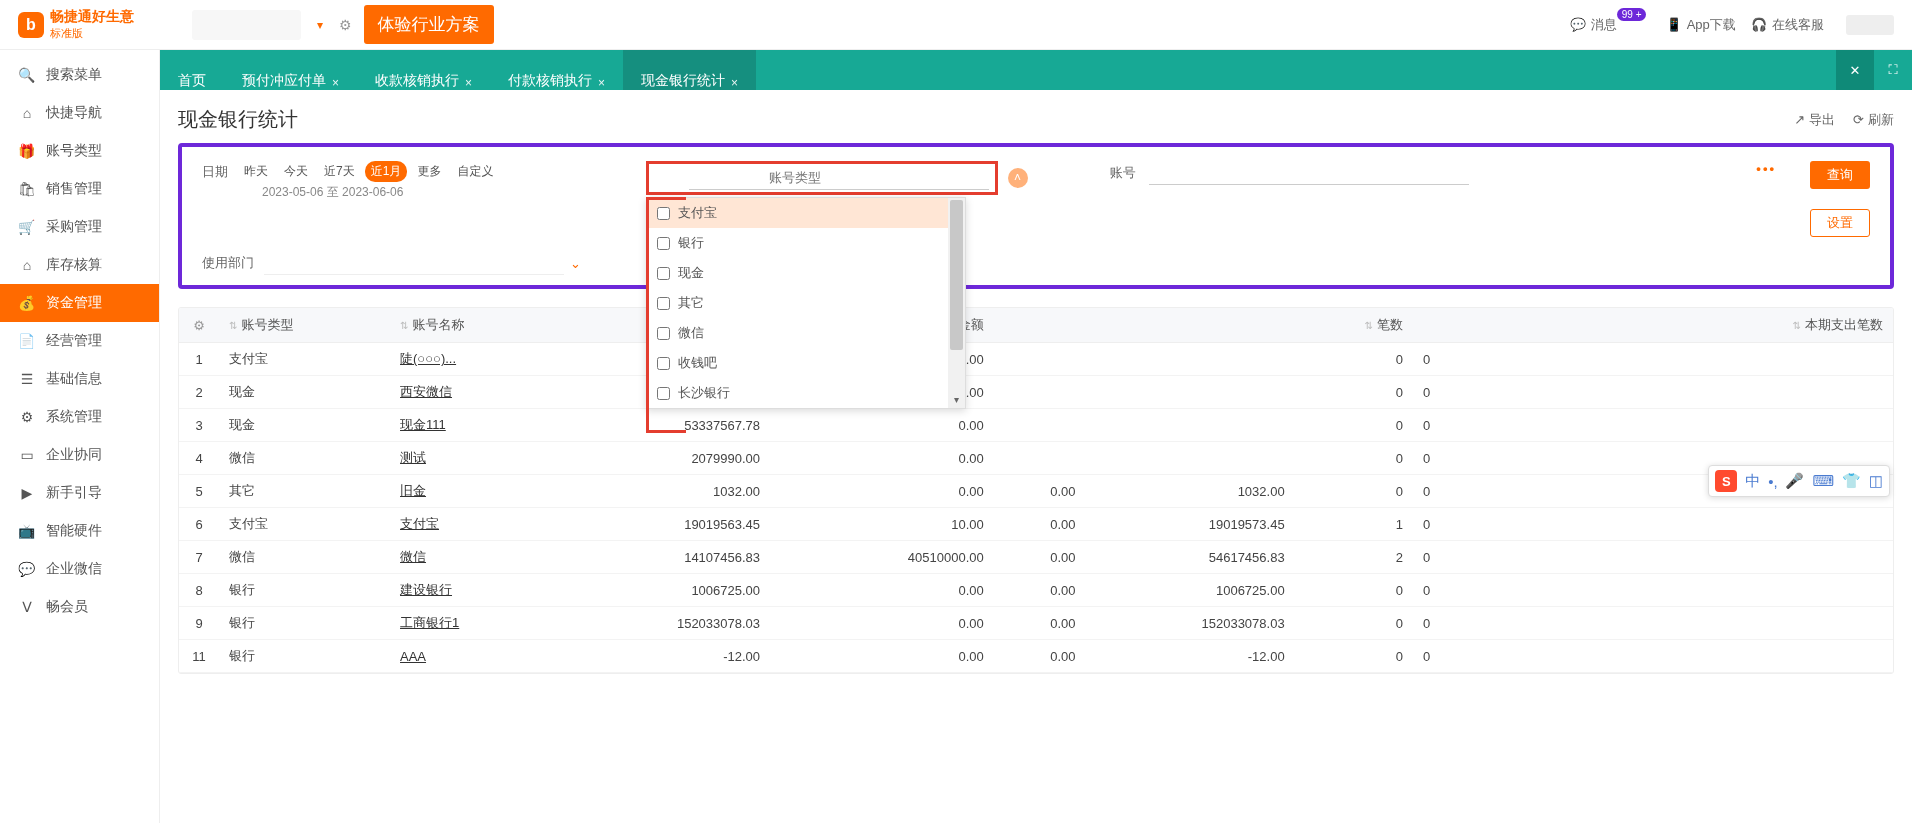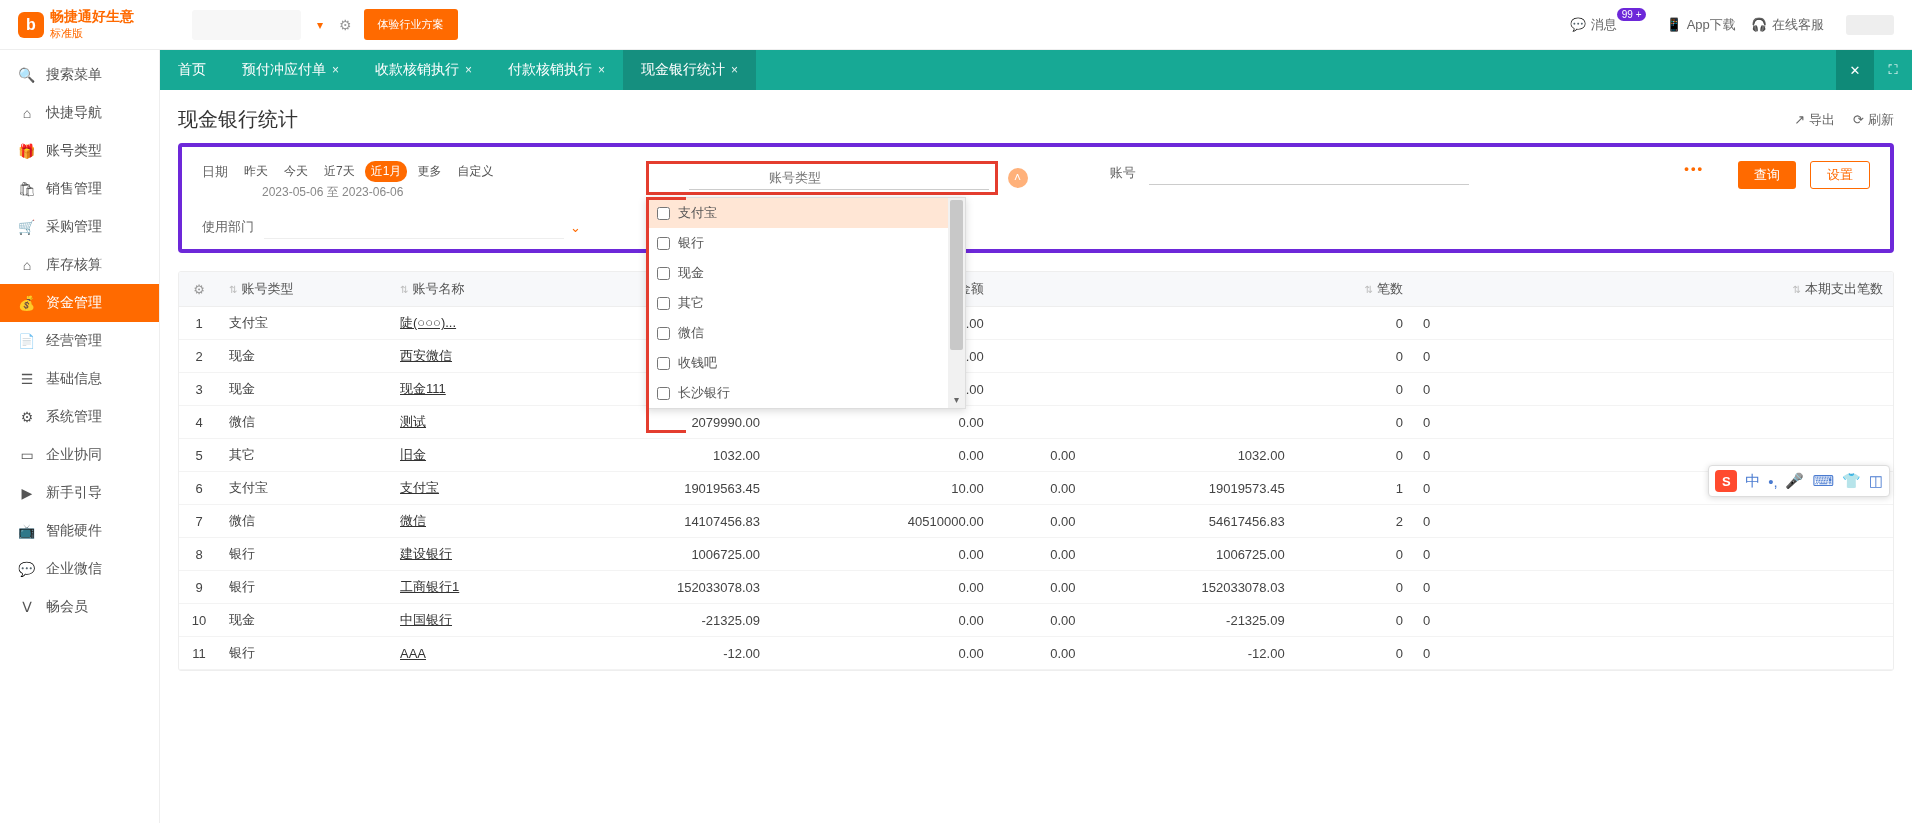--- a/index.html
+++ b/index.html
@@ -7,35 +7,35 @@
 
 
 .topbar { height:50px; display:flex; align-items:center; padding:0 18px; border-bottom:1px solid #eee; }
 .brand { display:flex; align-items:center; width:160px; }
 .brand-logo { width:26px; height:26px; background:#ff6a00; border-radius:6px; color:#fff; display:flex; align-items:center; justify-content:center; font-weight:bold; font-size:16px; margin-right:6px;}
 .brand-text { color:#ff6a00; font-size:14px; font-weight:bold; }
 .brand-sub { color:#ff6a00; font-size:11px; display:block; }
 .org-box { background:#f7f7f7; border-radius:3px; padding:6px 22px; color:#bbb; margin-left:14px; position:relative;}
 .caret { color:#ff6a00; margin:0 16px; font-size:12px;}
 .gear { color:#999; margin-right:12px; font-size:14px;}
-.try-btn { background:#ff6a00; color:#fff; border:none; padding:8px 14px; border-radius:3px; cursor:pointer; font-size:11px;}
+.try-btn { background:#ff6a00; color:#fff; border:none; padding:8px 14px; border-radius:3px; cursor:pointer; font-size:17px;}
 .top-right { margin-left:auto; display:flex; align-items:center; gap:16px; color:#666; font-size:13px;}
 .top-right .item { display:flex; align-items:center; gap:4px; cursor:pointer;}
 .badge99 { background:#6d28d9; color:#fff; font-size:10px; padding:1px 5px; border-radius:8px; position:relative; top:-10px; left:-4px;}
 .avatar-ph { width:48px; height:20px; background:#eee; border-radius:3px; margin-left:6px;}
 
 
 .left-nav { position:absolute; left:0; top:50px; bottom:0; width:160px; background:#fff; border-right:1px solid #eee; padding-top:6px;}
 .nav-item { display:flex; align-items:center; padding:10px 18px; color:#555; cursor:pointer; font-size:14px;}
 .nav-item.active { background:#ff6a00; color:#fff;}
 .nav-icon { width:18px; height:18px; margin-right:10px; display:inline-flex; align-items:center; justify-content:center; font-size:14px; color:inherit;}
 
 
 .tabs { position:absolute; left:160px; right:0; top:50px; height:40px; background:#17a995; display:flex; align-items:stretch; color:#fff;}
-.tab { padding:0 18px; display:flex; align-items:center; cursor:pointer; font-size:14px; position:relative;}
+.tab { padding:0 18px; display:flex; align-items:flex-end; cursor:pointer; font-size:14px; position:relative;}
 .tab .x { margin-left:6px; font-size:12px; opacity:.9;}
 .tab.active { background:#158f7f;}
 .tabs-right { margin-left:auto; display:flex; align-items:center;}
 .tabs-right .sq { width:38px; height:40px; display:flex; align-items:center; justify-content:center; cursor:pointer;}
 .tabs-right .close { background:#0f8a78;}
 
 
 .content { position:absolute; left:160px; right:0; top:90px; bottom:0; padding:16px 18px; overflow:hidden;}
 .page-head { display:flex; align-items:center; margin-bottom:10px;}
 .page-title { font-size:20px; color:#333; font-weight:500;}
@@ -51,21 +51,21 @@
 .date-opts span{ padding:2px 6px; border-radius:10px; cursor:pointer; color:#555;}
 .date-opts .sel{ background:#ff6a00; color:#fff;}
 .date-range { font-size:12px; color:#888; margin-left:60px; margin-top:2px;}
 .acct-type-wrap { position:relative; margin-left:60px;}
 .acct-type-input { border:none; border-bottom:1px solid #ccc; width:300px; padding:4px 2px; font-size:13px; text-align:right; color:#555;}
 .acct-type-box { border:3px solid #e43d2f; padding:2px 6px 2px 40px; display:inline-block;}
 .collapse-btn { width:20px; height:20px; border-radius:50%; background:#ffb17a; color:#fff; display:inline-flex; align-items:center; justify-content:center; font-size:12px; margin-left:6px; cursor:pointer;}
 .acct-no-wrap{ margin-left:58px;}
 .acct-no-input{ border:none; border-bottom:1px solid #ccc; width:320px; padding:4px 2px; font-size:13px;}
 .dots{ color:#ff6a00; letter-spacing:2px; margin-left:auto; margin-right:10px; font-weight:bold; cursor:pointer;}
-.side-btns{ display:flex; gap:14px;}
+.side-btns{ display:flex; flex-direction:column; gap:20px;}
 .q-btn{ background:#ff6a00; color:#fff; border:none; border-radius:3px; padding:5px 16px; cursor:pointer; font-size:13px;}
 .s-btn{ background:#fff; color:#ff6a00; border:1px solid #ff6a00; border-radius:3px; padding:4px 16px; cursor:pointer; font-size:13px;}
 .filter-row2 { display:flex; align-items:center; margin-top:14px;}
 .dept-input{ border:none; border-bottom:1px solid #eee; width:300px; padding:4px 2px;}
 .caret-or{ color:#ff6a00; margin-left:6px;}
 
 
 .dropdown { position:absolute; left:697px; top:32px; width:320px; background:#fff; border:1px solid #ddd; box-shadow:0 2px 8px rgba(0,0,0,.15); z-index:20;}
 .dd-inner { max-height:236px; overflow:hidden; position:relative;}
 .dd-item { display:flex; align-items:center; padding:6px 10px; font-size:13px; color:#555;}
@@ -417,31 +417,20 @@
             <td>银行</td>
             <td><a>工商银行1</a></td>
             <td class="r">152033078.03</td>
             <td class="r">0.00</td>
             <td class="r col-hide">0.00</td>
             <td class="r col-hide">152033078.03</td>
             <td class="r">0</td>
             <td>0</td>
           </tr>
           <tr>
-            <td class="c">10</td>
-            <td>现金</td>
-            <td><a>中国银行</a></td>
-            <td class="r">-21325.09</td>
-            <td class="r">0.00</td>
-            <td class="r col-hide">0.00</td>
-            <td class="r col-hide">-21325.09</td>
-            <td class="r">0</td>
-            <td>0</td>
-          </tr>
-          <tr>
             <td class="c">11</td>
             <td>银行</td>
             <td><a>AAA</a></td>
             <td class="r">-12.00</td>
             <td class="r">0.00</td>
             <td class="r col-hide">0.00</td>
             <td class="r col-hide">-12.00</td>
             <td class="r">0</td>
             <td>0</td>
           </tr>

